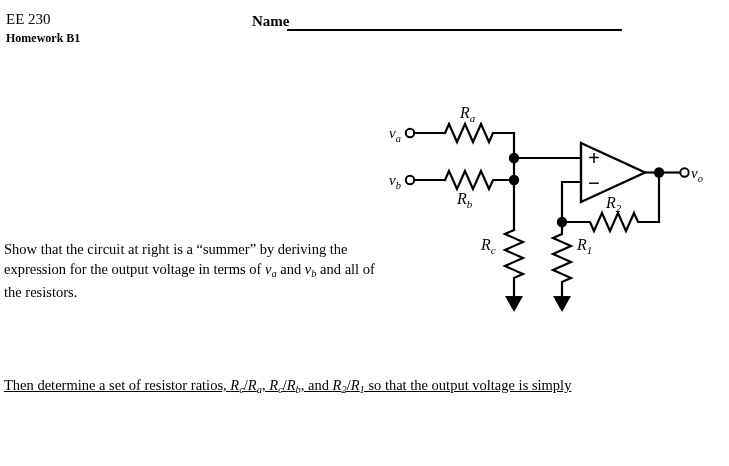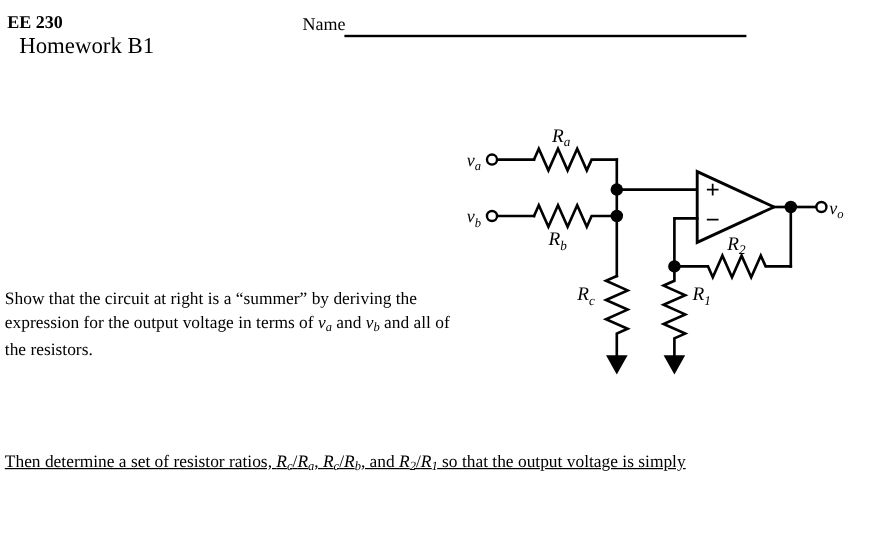--- a/index.html
+++ b/index.html
@@ -9,32 +9,32 @@
     font-family:"Liberation Serif", serif;
     color:#000000;
     position:relative;
     overflow:hidden;
   }
   .page{position:absolute;left:0;top:0;width:729px;height:466px;}
 
   
   .hdr-course{
     position:absolute;left:6px;top:10px;
-    font-weight:bold;font-size:15px;line-height:19px;
+    font-weight:normal;font-size:15px;line-height:19px;
     white-space:nowrap;
     text-align:right;
   }
   .hdr-hw{
-    position:absolute;left:16px;top:29px;
-    font-weight:normal;font-size:19px;line-height:19px;
+    position:absolute;left:6px;top:29px;
+    font-weight:bold;font-size:12px;line-height:19px;
     white-space:nowrap;
   }
   .hdr-name{
     position:absolute;left:252px;top:12px;
-    font-size:15px;line-height:18px;white-space:nowrap;
+    font-size:15px;line-height:18px;white-space:nowrap;font-weight:bold;
   }
   .hdr-rule{
     position:absolute;left:287px;top:29px;width:335px;height:2px;
     background:#000;
   }
 
   
   .para{
     position:absolute;
     font-size:14.5px;

